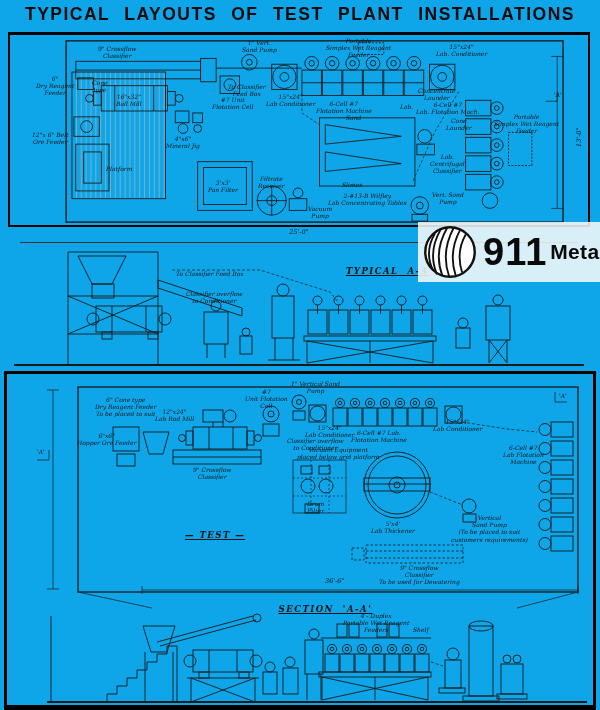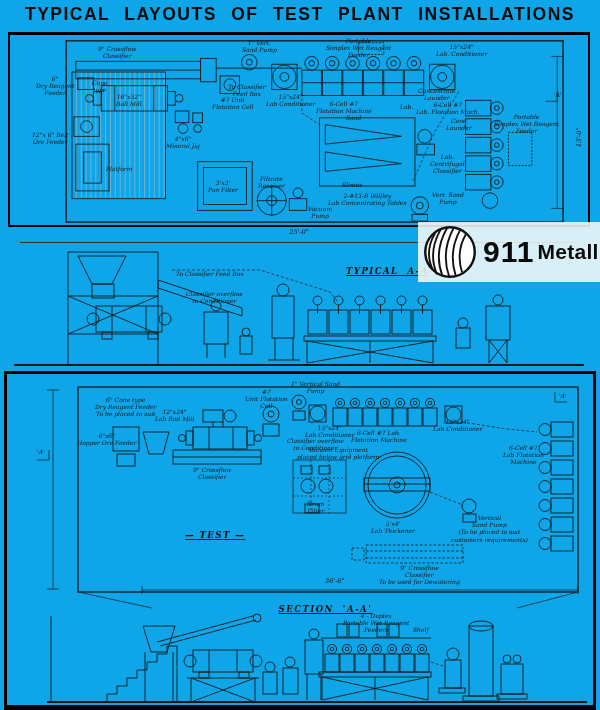--- a/index.html
+++ b/index.html
@@ -6,21 +6,21 @@
   .page{position:relative;width:600px;height:710px;background:#0ea5e9;overflow:hidden;
         font-family:"Liberation Sans",sans-serif;color:#0a0a0a;}
   .title{position:absolute;top:4px;left:0;right:0;text-align:center;
          font-size:17.5px;font-weight:bold;letter-spacing:1.5px;word-spacing:8px;}
   .panel1{position:absolute;left:8px;top:32px;width:584px;height:337px;}
   .plan1{position:absolute;left:0;top:0;width:582px;height:195px;border:2px solid #000;border-top-width:3px;box-sizing:border-box;}
   .dimrow1{position:absolute;left:12px;top:197px;width:558px;height:13px;text-align:center;
            font:italic 7px/1.1 "DejaVu Serif",serif;border-bottom:1px solid #333;}
   .section1{position:absolute;left:0;top:212px;width:582px;height:123px;}
   .logo{position:absolute;left:410px;top:190px;display:flex;align-items:center;z-index:6;background:rgba(251,251,249,.85);padding:2px 4px;}
-  .logo-num{font-size:30px;font-weight:bold;letter-spacing:1px;margin-left:5px;}
+  .logo-num{font-size:38px;font-weight:bold;letter-spacing:1px;margin-left:5px;}
   .logo-name{font-size:21px;font-weight:bold;margin-left:3px;letter-spacing:0.3px;}
   .panel2{position:absolute;left:4px;top:371px;width:592px;height:339px;border:3px solid #000;border-bottom-width:5px;box-sizing:border-box;}
   .plan2{position:absolute;left:0;top:0;width:586px;height:236px;}
   .section2{position:absolute;left:0;top:238px;width:586px;height:92px;}
   .drawing{overflow:visible;}
   .drawing svg{display:block;width:100%;height:100%;overflow:visible;}
   .lbl{position:absolute;font:italic 6px/1.2 "DejaVu Serif",serif;color:#151515;
        text-align:center;white-space:pre-line;transform-origin:left top;z-index:4;}
   .lbl.vert{transform:rotate(-90deg);}
   .lbl.dim{font-size:6.5px;}

